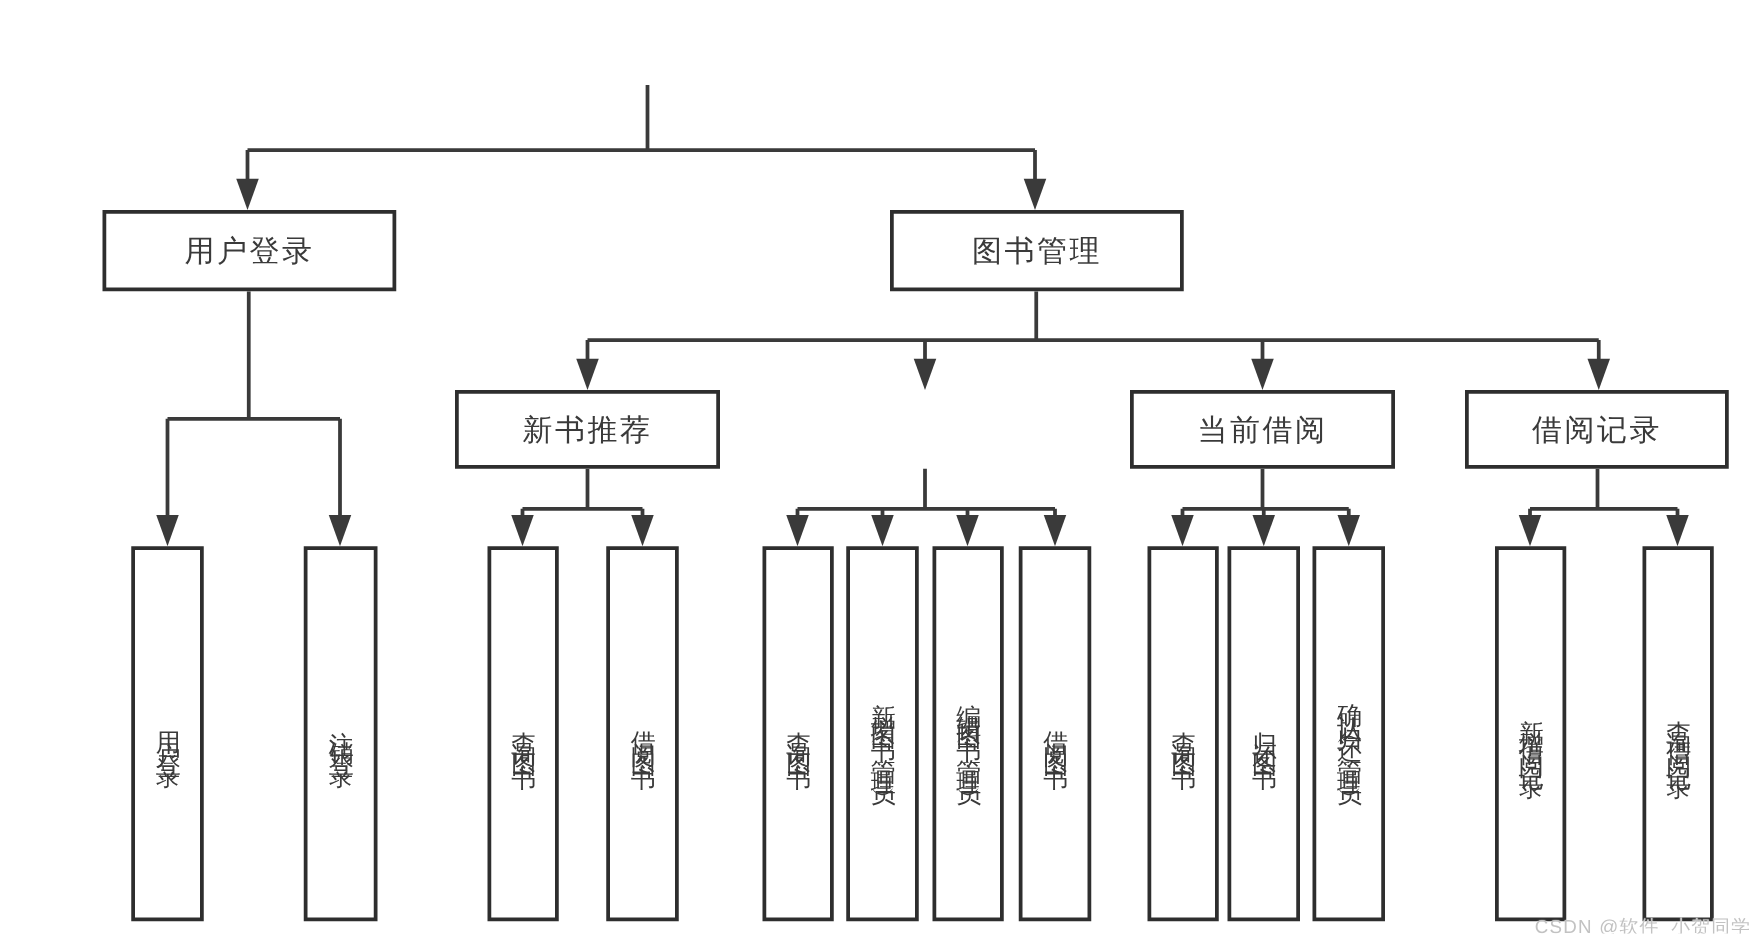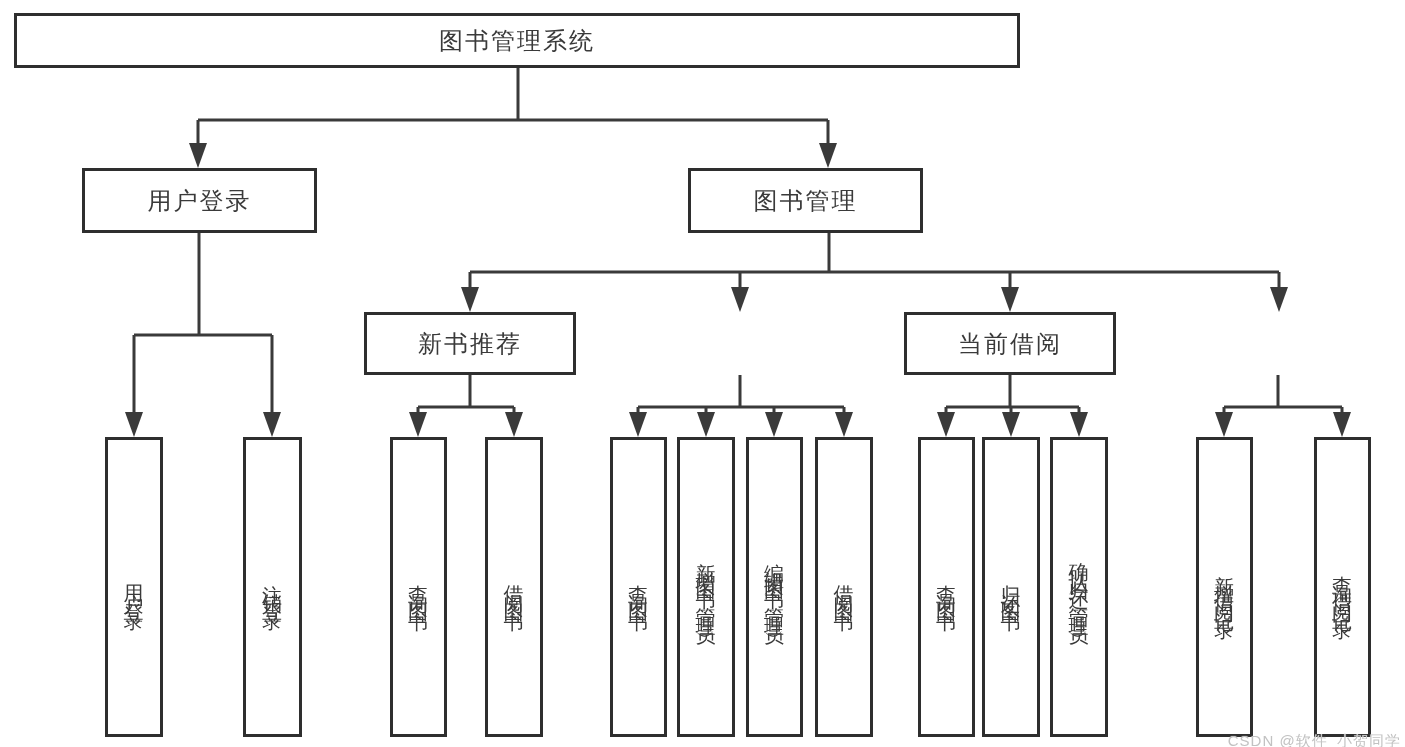--- a/index.html
+++ b/index.html
@@ -90,36 +90,36 @@
 
       <polygon points="937,412 955,412 946,437"></polygon>
       <polygon points="1002,412 1020,412 1011,437"></polygon>
       <polygon points="1070,412 1088,412 1079,437"></polygon>
 
       <polygon points="1215,412 1233,412 1224,437"></polygon>
       <polygon points="1333,412 1351,412 1342,437"></polygon>
     </g>
   </svg>
 
-  <div class="node" style="left:14px;top:13px;width:1006px;height:55px;">
-    <span class="hlabel">图书管理系统</span>
-  </div>
 
   <div class="node" style="left:82px;top:168px;width:235px;height:65px;">
     <span class="hlabel">用户登录</span>
   </div>
-  <div class="node" style="left:688px;top:168px;width:235px;height:65px;">
+  <div class="node" style="left:712px;top:168px;width:235px;height:65px;">
     <span class="hlabel">图书管理</span>
   </div>
 
   <div class="node" style="left:364px;top:312px;width:212px;height:63px;font-family:Liberation Serif, serif;">
     <span class="hlabel">新书推荐</span>
   </div>
   <div class="node" style="left:904px;top:312px;width:212px;height:63px;">
     <span class="hlabel">当前借阅</span>
+  </div>
+  <div class="node" style="left:1172px;top:312px;width:211px;height:63px;">
+    <span class="hlabel">借阅记录</span>
   </div>
 
   <div class="node leaf" style="left:105px;top:437px;width:58px;height:300px;">
     <span class="vtext">用户登录</span>
   </div>
   <div class="node leaf" style="left:243px;top:437px;width:59px;height:300px;">
     <span class="vtext">注销登录</span>
   </div>
 
   <div class="node leaf" style="left:390px;top:437px;width:57px;height:300px;">

